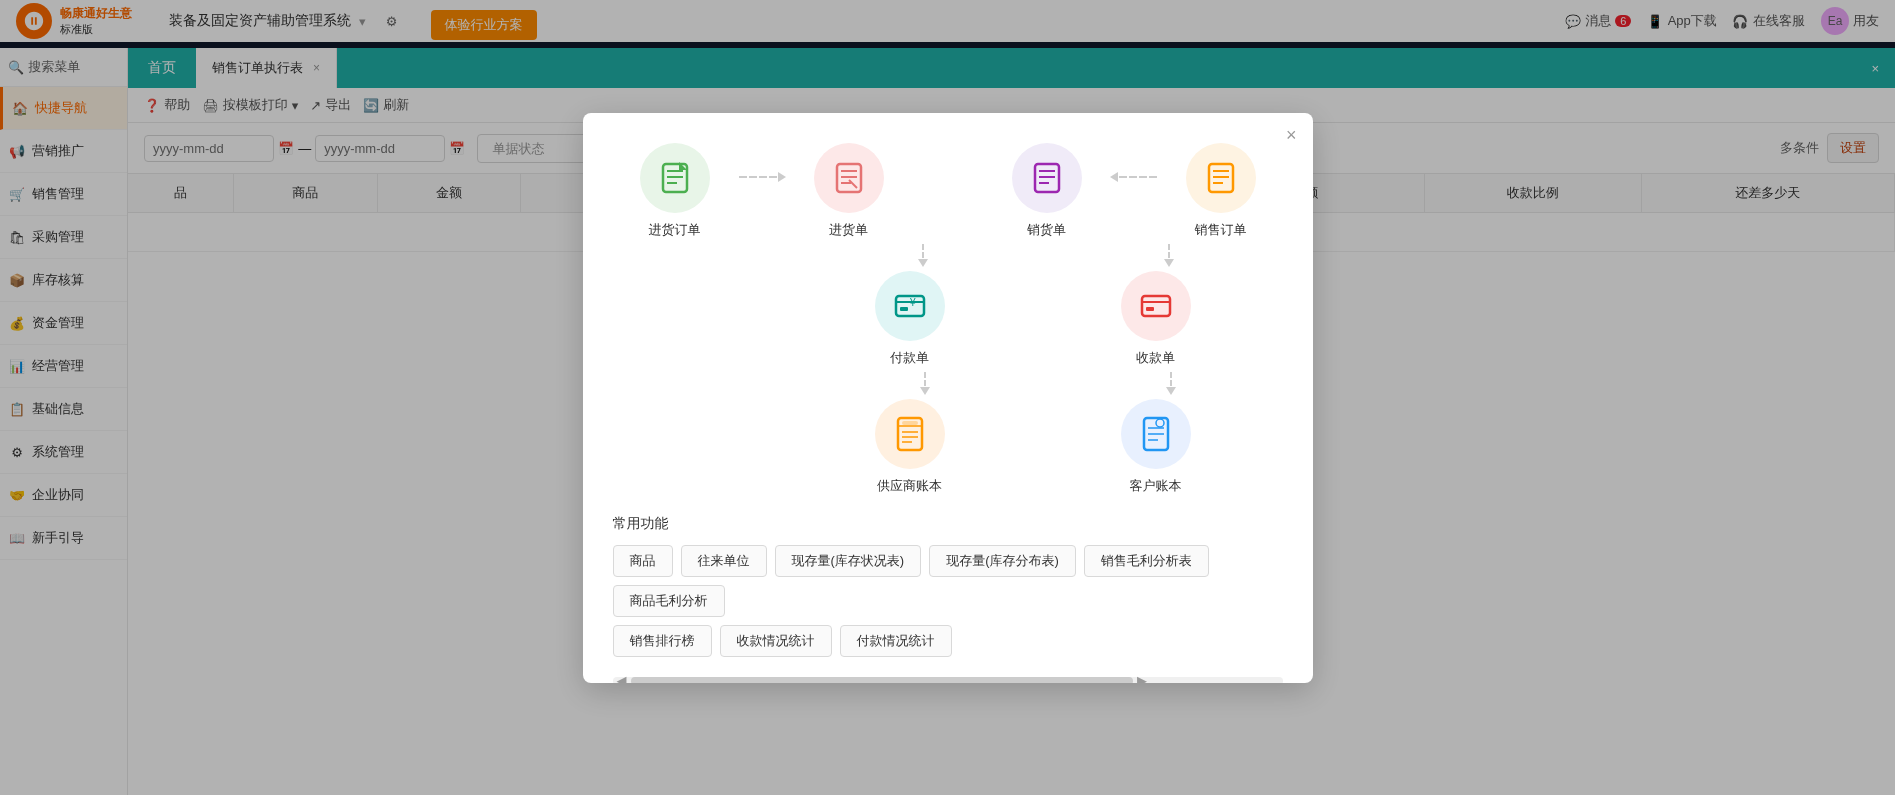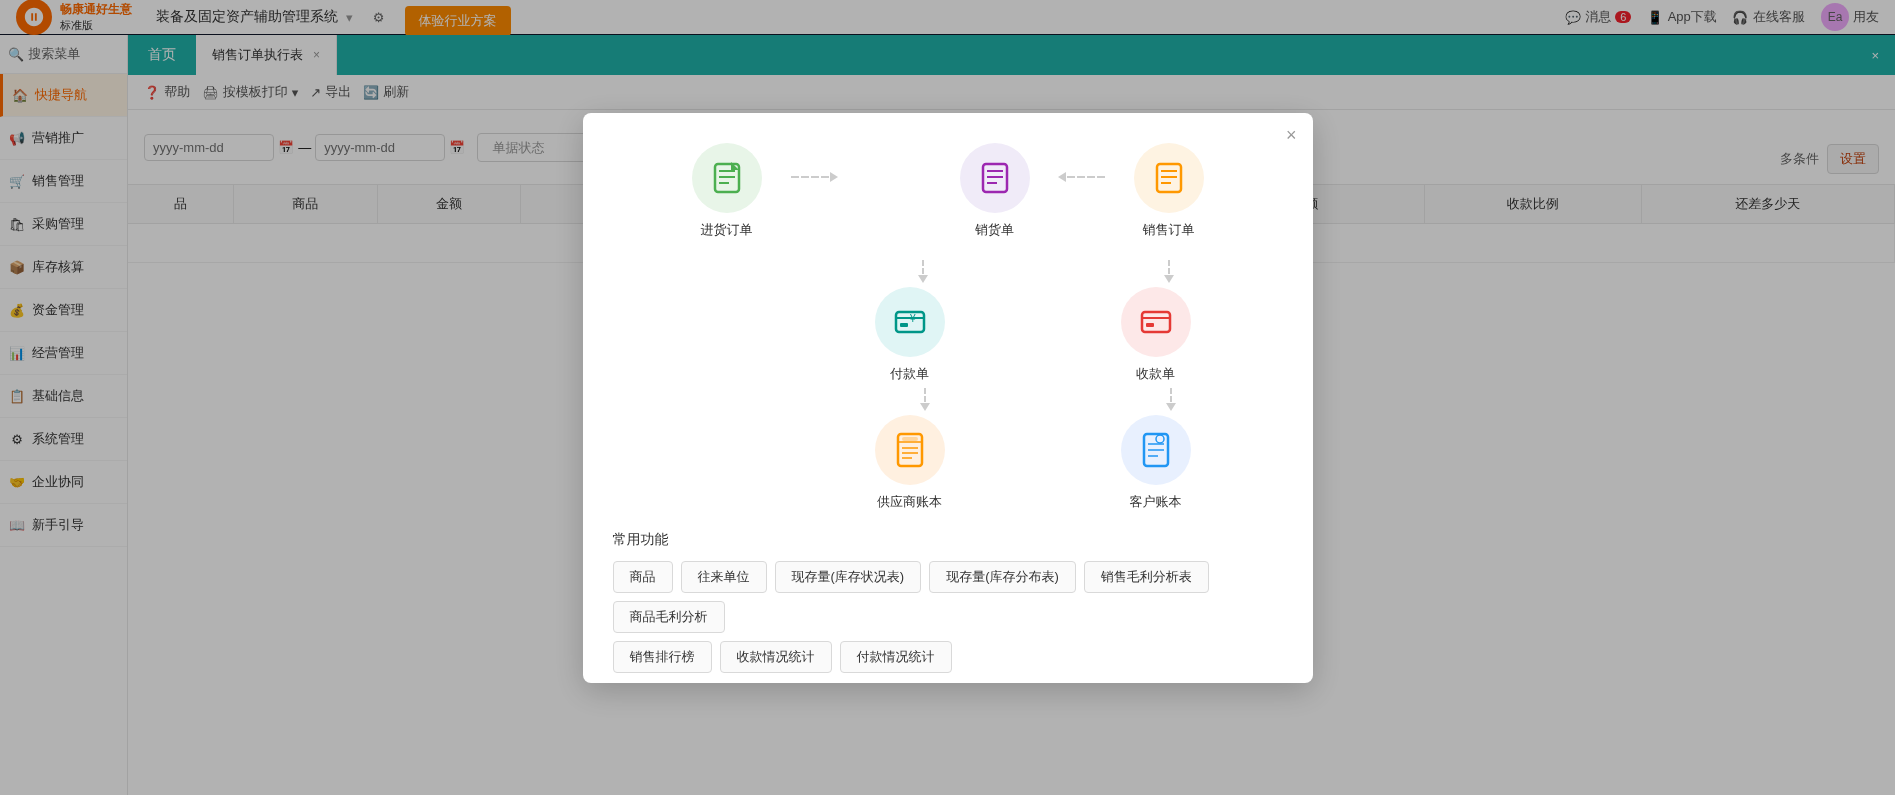--- a/index.html
+++ b/index.html
@@ -1,20 +1,20 @@
 <!DOCTYPE html>
 <html><head>
   <meta charset="utf-8">
   <style>
     * { box-sizing: border-box; margin: 0; padding: 0; }
     body { font-family: "Microsoft YaHei", "PingFang SC", sans-serif; font-size: 13px; background: #f0f2f5; overflow: hidden; }
 
     
     .app-wrapper { display: flex; flex-direction: column; height: 795px; width: 1895px; }
-    .top-bar { height: 35px; background: #fff; display: flex; align-items: center; padding: 0 16px; border-bottom: 1px solid #0f172a; flex-shrink: 0; }
+    .top-bar { height: 48px; background: #fff; display: flex; align-items: center; padding: 0 16px; border-bottom: 6px solid #0f172a; flex-shrink: 0; gap: 13px; }
     .main-area { display: flex; flex: 1; overflow: hidden; }
     .sidebar { width: 128px; background: #fff; border-right: 1px solid #e8e8e8; display: flex; flex-direction: column; flex-shrink: 0; }
     .content-area { flex: 1; display: flex; flex-direction: column; overflow: hidden; }
 
     
     .logo-area { display: flex; align-items: center; gap: 8px; width: 128px; flex-shrink: 0; }
     .logo-icon { width: 36px; height: 36px; background: #ff6b00; border-radius: 50%; display: flex; align-items: center; justify-content: center; }
     .logo-icon svg { width: 22px; height: 22px; fill: white; }
     .logo-text { font-size: 11px; color: #333; line-height: 1.3; }
     .logo-text .brand { font-weight: bold; font-size: 12px; color: #ff6b00; }
@@ -239,21 +239,21 @@
       <div class="search-bar">
         <div class="date-range">
           <input class="date-input" type="text" placeholder="yyyy-mm-dd" style="">
           <span>📅</span>
           <span> — </span>
           <input class="date-input" type="text" placeholder="yyyy-mm-dd" style="">
           <span>📅</span>
         </div>
         <select class="select-input"><option>单据状态</option></select>
         <button class="search-btn">查询</button>
-        <div style="margin-left: auto; display: flex; gap: 8px; align-items: center; margin-top: 24px;">
+        <div style="margin-left: auto; display: flex; gap: 8px; align-items: center;">
           <span class="more-conditions">多条件</span>
           <button class="set-btn">设置</button>
         </div>
       </div>
 
       <div class="table-container">
         <table class="data-table">
           <thead>
             <tr>
               <th>品</th>
@@ -278,21 +278,21 @@
     </div>
   </div>
 </div>
 
 <div class="overlay">
   <div class="modal">
     <div class="modal-close">×</div>
 
     <div style="display: flex; flex-direction: column; align-items: center; margin-bottom: 20px;">
 
-      <div style="display: flex; align-items: center; justify-content: center; gap: 14px; margin-bottom: 16px;">
+      <div style="display: flex; align-items: center; justify-content: center; gap: 14px; margin-bottom: 0;">
 
         <div class="flow-node">
           <div class="flow-circle green">
             <svg width="36" height="36" viewBox="0 0 36 36">
                 <rect x="6" y="4" width="24" height="28" rx="3" fill="none" stroke="#4caf50" stroke-width="2.5"></rect>
                 <line x1="10" y1="11" x2="26" y2="11" stroke="#4caf50" stroke-width="2"></line>
                 <line x1="10" y1="17" x2="26" y2="17" stroke="#4caf50" stroke-width="2"></line>
                 <line x1="10" y1="23" x2="20" y2="23" stroke="#4caf50" stroke-width="2"></line>
                 <polyline points="22,2 30,10 22,10" fill="#4caf50" stroke="none"></polyline>
               </svg>
@@ -303,20 +303,32 @@
         <div class="flow-arrow-h">
           <div class="arrow-line-h">
             <div class="dash"></div>
               <div class="dash"></div>
               <div class="dash"></div>
               <div class="dash"></div>
             <div class="arrow-head-r"></div>
           </div>
         </div>
 
+        <div class="flow-node">
+          <div class="flow-circle pink">
+            <svg width="36" height="36" viewBox="0 0 36 36">
+                <rect x="6" y="4" width="24" height="28" rx="3" fill="none" stroke="#e57373" stroke-width="2.5"></rect>
+                <line x1="10" y1="11" x2="26" y2="11" stroke="#e57373" stroke-width="2"></line>
+                <line x1="10" y1="17" x2="26" y2="17" stroke="#e57373" stroke-width="2"></line>
+                <line x1="10" y1="23" x2="20" y2="23" stroke="#e57373" stroke-width="2"></line>
+                <polyline points="18,20 26,28" stroke="#e57373" stroke-width="2" fill="none"></polyline>
+              </svg>
+          </div>
+          <span class="flow-label">进货单</span>
+        </div>
 
         <div style="width: 80px;"></div>
 
         <div class="flow-node">
           <div class="flow-circle purple">
             <svg width="36" height="36" viewBox="0 0 36 36">
                 <rect x="6" y="4" width="24" height="28" rx="3" fill="none" stroke="#9c27b0" stroke-width="2.5"></rect>
                 <line x1="10" y1="11" x2="26" y2="11" stroke="#9c27b0" stroke-width="2"></line>
                 <line x1="10" y1="17" x2="26" y2="17" stroke="#9c27b0" stroke-width="2"></line>
                 <line x1="10" y1="23" x2="20" y2="23" stroke="#9c27b0" stroke-width="2"></line>

